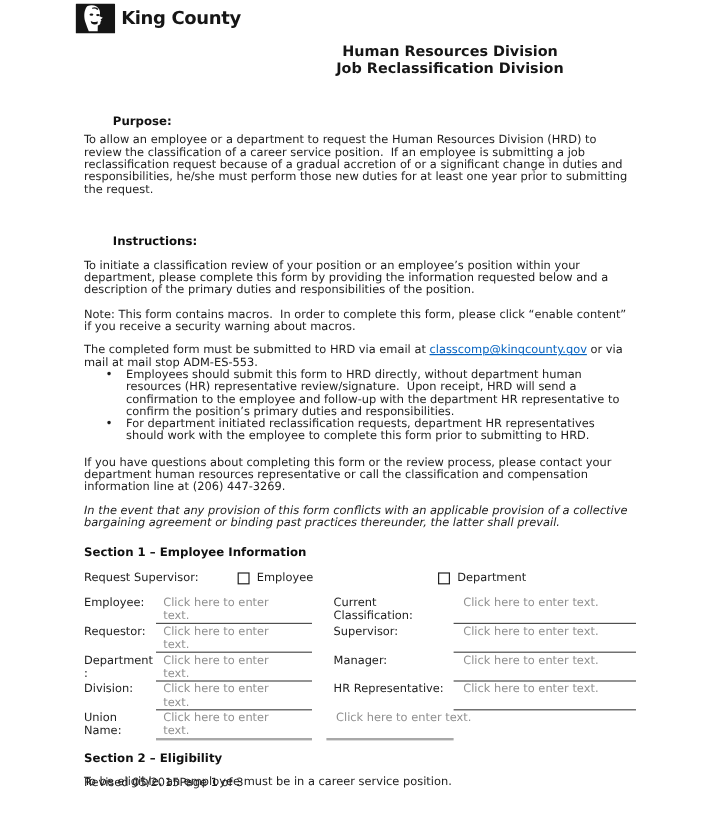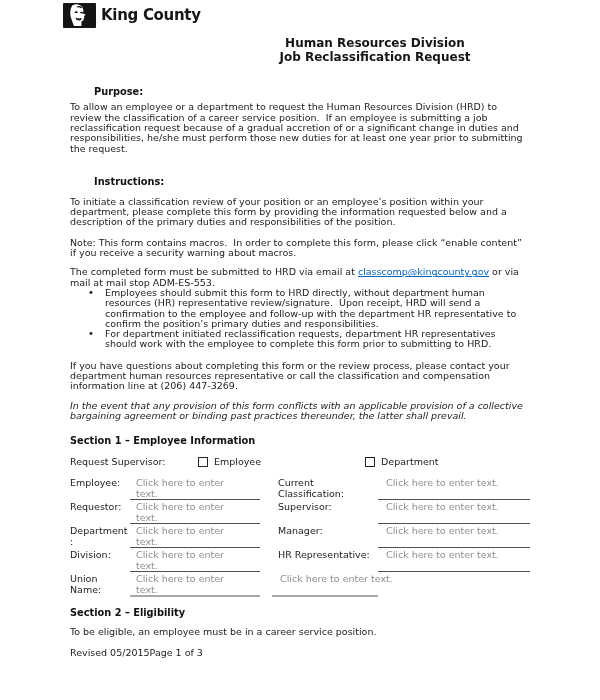--- a/index.html
+++ b/index.html
@@ -12,21 +12,21 @@
   .page { position:absolute; inset:0; padding:2px 70px 0 70px; }
 
   
   .logo-row { height:26px; margin-left:-7px; display:flex; align-items:center; }
   .logo-mark { width:33px; height:25px; display:block; }
   .logo-text { font-size:15px; font-weight:bold; letter-spacing:-0.3px; margin-left:5px; color:#161616; }
   .title-block { width:300px; margin-left:155px; margin-top:8px; text-align:center;
     font-size:12px; font-weight:bold; line-height:14.2px; color:#161616; }
 
   
-  h3.hd { font-size:9.8px; font-weight:bold; color:#111; margin:22px 0 0 0; line-height:11px;padding-left:24px; }
+  h3.hd { font-size:9.8px; font-weight:bold; color:#111; margin:32px 0 0 0; line-height:11px;padding-left:24px; }
   p.bp { margin:9px 0 0 0; white-space:pre-wrap; }
   p.bp.t5 { margin-top:5px; }
   p.bp.t10 { margin-top:10px; }
   p.bp.t11 { margin-top:11px; }
   .italic { font-style:italic; }
   a.email { color:#0563c1; text-decoration:underline; cursor:pointer; }
 
   ul.blt { margin:0; padding:0; list-style:none; }
   ul.blt li { position:relative; padding-left:35px; margin:0; white-space:pre-wrap; }
   ul.blt li::before { content:"\2022"; position:absolute; left:18px; top:0; font-size:10px; }
@@ -67,21 +67,21 @@
         <ellipse cx="18.6" cy="9.6" rx="1.5" ry="0.9"></ellipse>
         <path d="M12.6 14.4 q3.1 1.6 6 0.6 l-0.5 2 q-2.6 1 -5 -0.6 z"></path>
         <path d="M13.8 3.4 q3.2 -1.1 5.3 1 l-1 0.9 q-2 -1.6 -4.1 -0.9 z"></path>
       </g>
     </svg>
     <span class="logo-text">King County</span>
   </div>
 
   <div class="title-block">
     <div>Human Resources Division</div>
-    <div>Job Reclassification Request</div>
+    <div>Job Reclassification Division</div>
   </div>
 
   <h3 class="hd">Purpose:</h3>
   <p class="bp t5">To allow an employee or a department to request the Human Resources Division (HRD) to review the classification of a career service position.  If an employee is submitting a job reclassification request because of a gradual accretion of or a significant change in duties and responsibilities, he/she must perform those new duties for at least one year prior to submitting the request.</p>
 
   <h3 class="hd">Instructions:</h3>
   <p class="bp t10">To initiate a classification review of your position or an employee’s position within your department, please complete this form by providing the information requested below and a description of the primary duties and responsibilities of the position.</p>
   <p class="bp t10">Note: This form contains macros.  In order to complete this form, please click “enable content” if you receive a security warning about macros.</p>
 
   <p class="bp"><span>The completed form must be submitted to HRD via email at </span><a class="email">classcomp@kingcounty.gov</a><span> or via mail at mail stop ADM-ES-553.</span></p>

